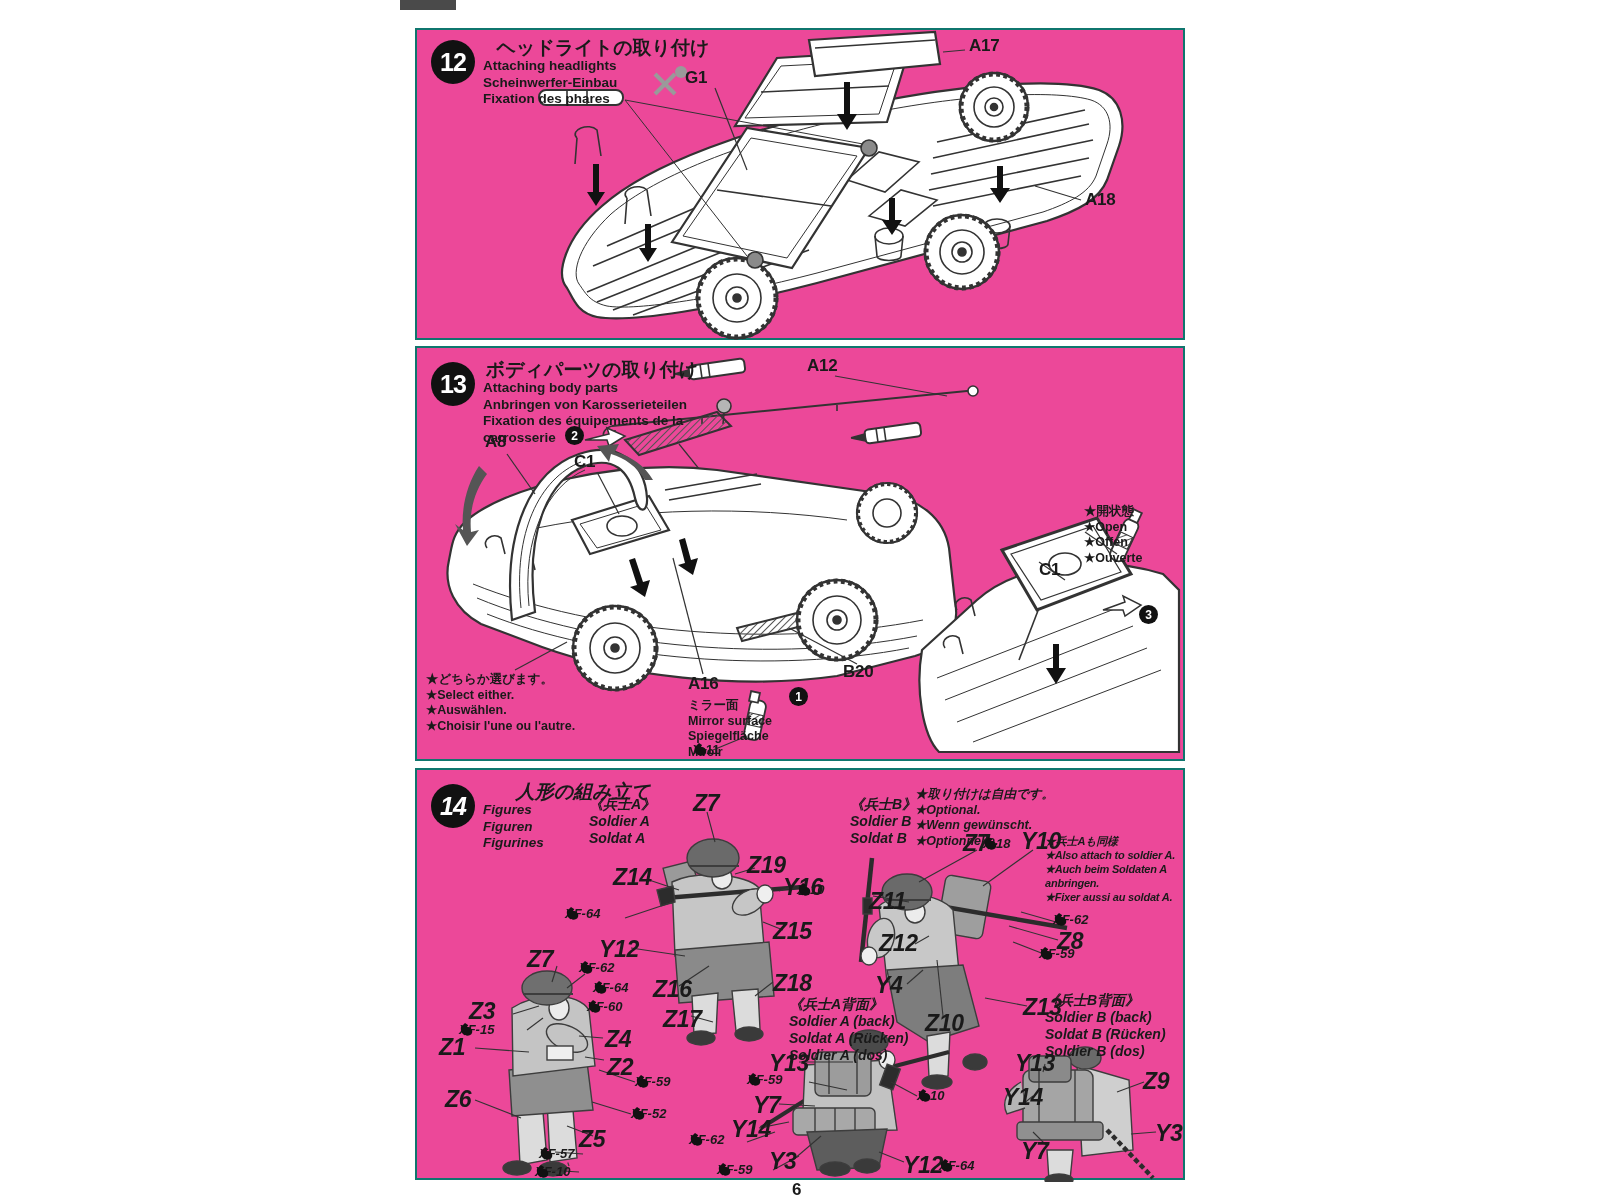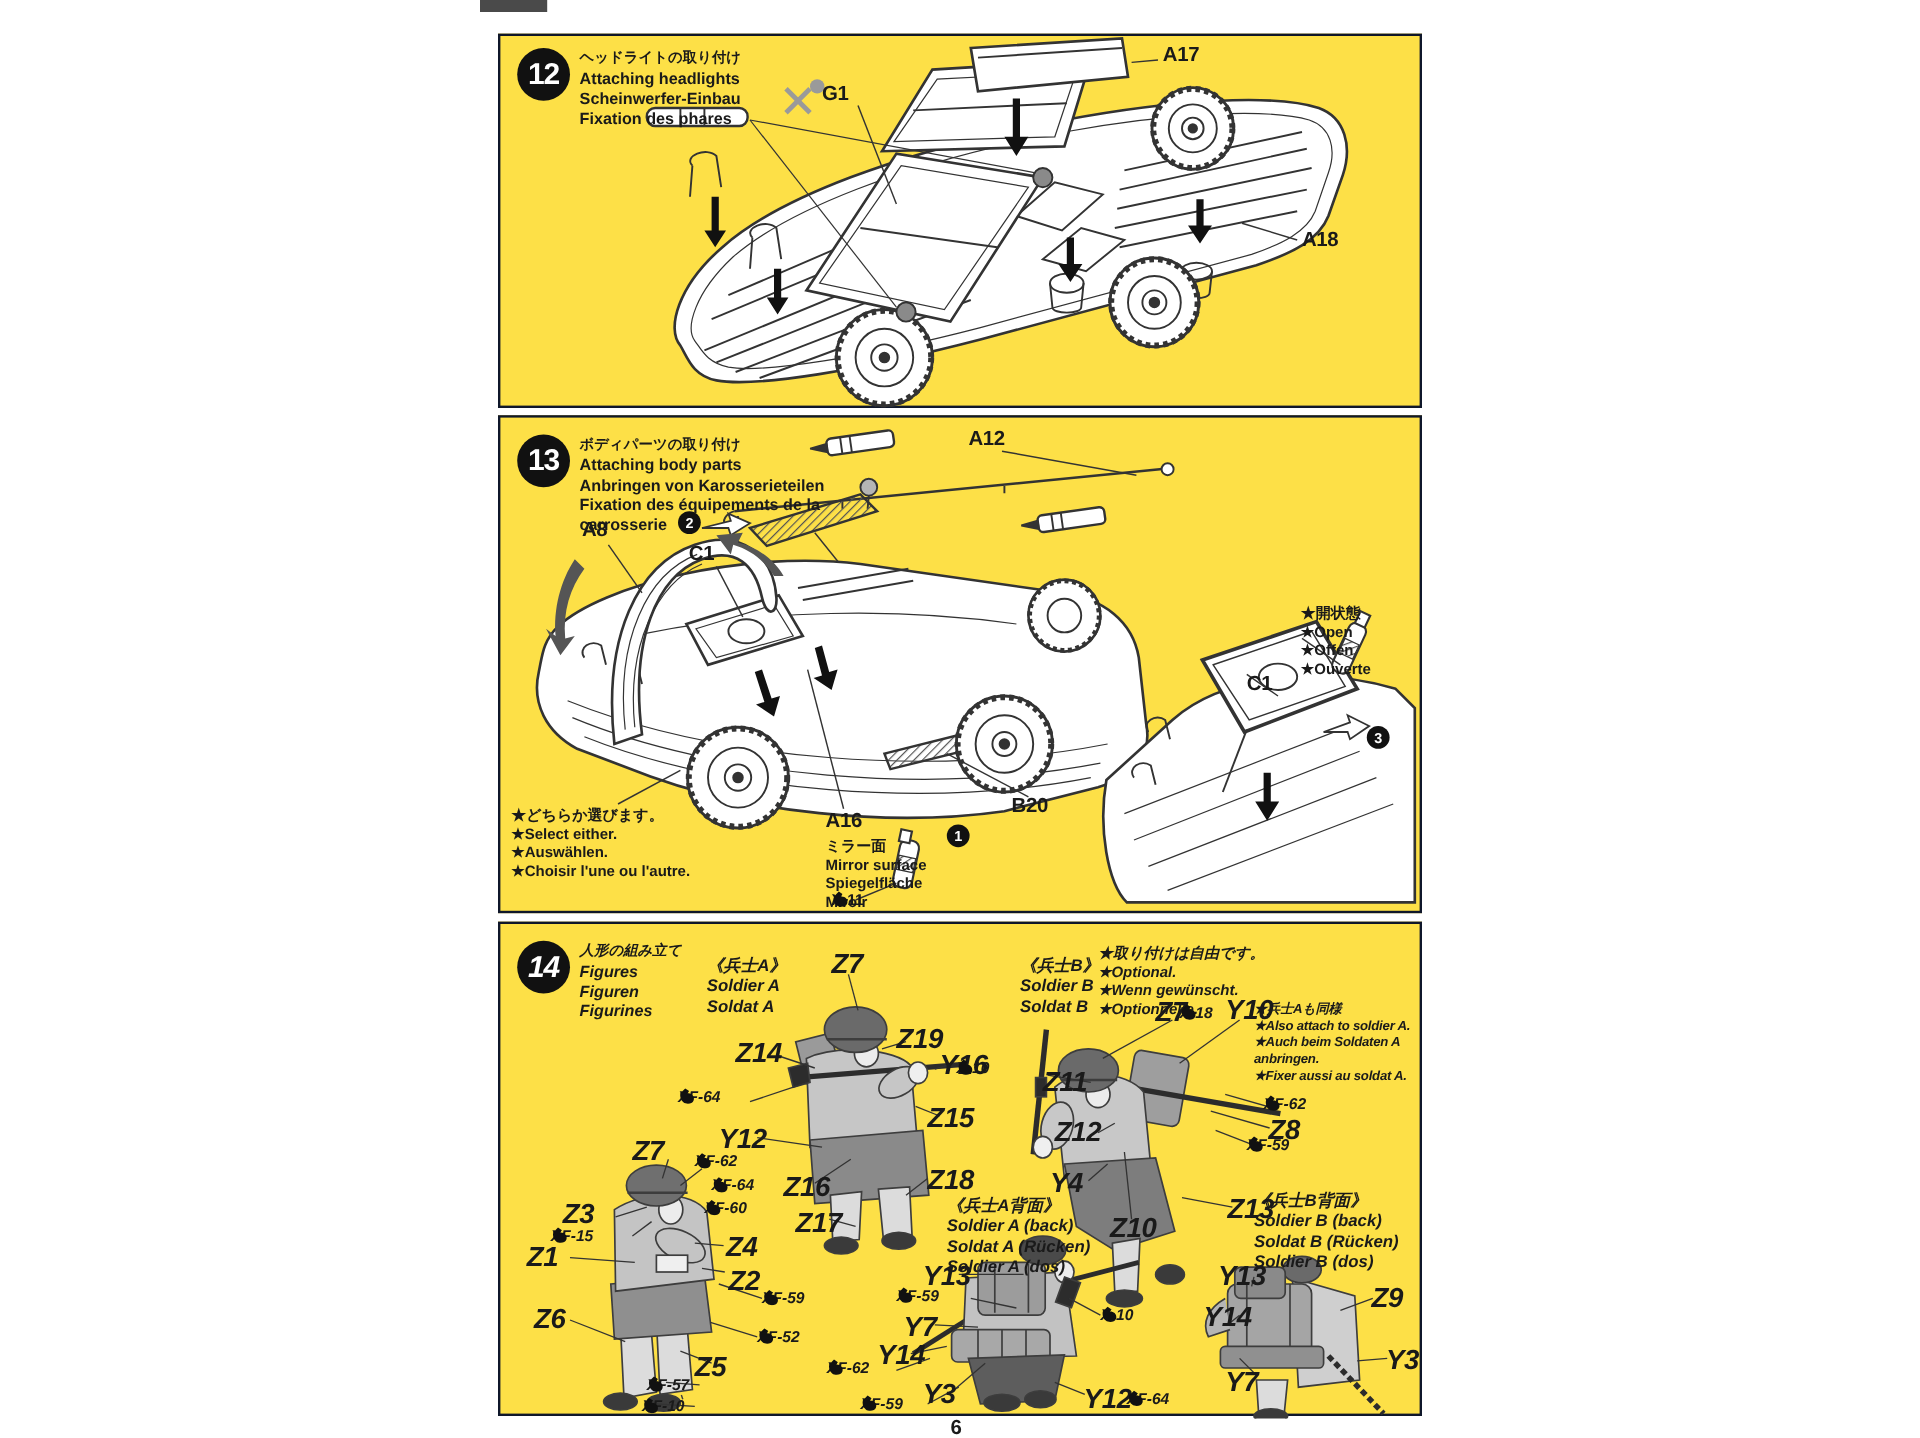--- a/index.html
+++ b/index.html
@@ -1,21 +1,21 @@
 <!DOCTYPE html>
 <html><head>
 <meta charset="utf-8">
 <style>
   html,body{margin:0;padding:0;background:#ffffff;}
   body{width:1600px;height:1198px;position:relative;font-family:"Liberation Sans",sans-serif;color:#1a1a1a;overflow:hidden;}
-  .panel{position:absolute;border:2px solid #0f172a;background:#fde047;box-sizing:border-box;}
+  .panel{position:absolute;border:2px solid #0f766e;background:#ec4899;box-sizing:border-box;}
   .badge{position:absolute;width:44px;height:44px;border-radius:50%;background:#111;color:#fff;
          font-weight:bold;font-size:25px;display:flex;align-items:center;justify-content:center;letter-spacing:-1px;}
   .titles{position:absolute;font-weight:bold;}
-  .t-ja{font-size:12px;line-height:20px;}
+  .t-ja{font-size:19px;line-height:20px;text-align:center;}
   .t-sub{font-size:13.5px;line-height:16.5px;}
   .part{position:absolute;font-weight:bold;font-size:17px;white-space:nowrap;letter-spacing:-0.3px;}
   .part-lg{position:absolute;font-weight:bold;font-size:23px;white-space:nowrap;letter-spacing:-0.3px;}
   .note{position:absolute;font-weight:bold;font-size:12.5px;line-height:15.5px;white-space:pre-line;}
   .cap{position:absolute;font-weight:bold;font-size:14px;line-height:17px;white-space:pre-line;}
   .paint{position:absolute;display:flex;align-items:center;gap:4px;font-weight:bold;font-size:13px;white-space:nowrap;}
   .paint.icon-right{flex-direction:row-reverse;}
   .paint.icon-below{flex-direction:column;gap:1px;align-items:center;}
   .marker{position:absolute;width:19px;height:19px;border-radius:50%;background:#111;color:#fff;
           font-weight:bold;font-size:12px;display:flex;align-items:center;justify-content:center;}

